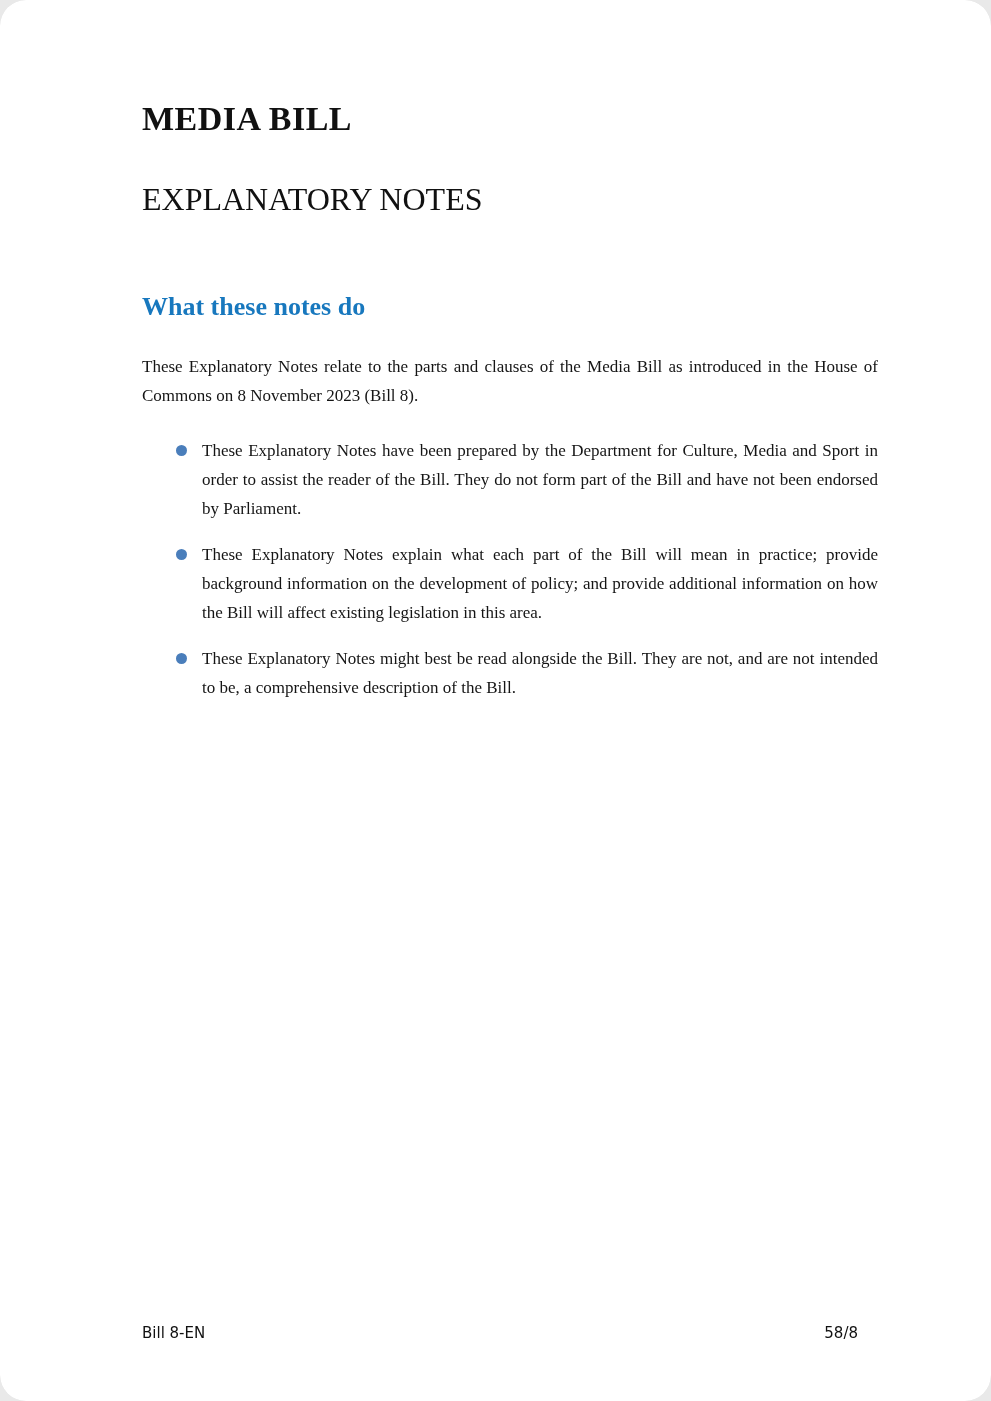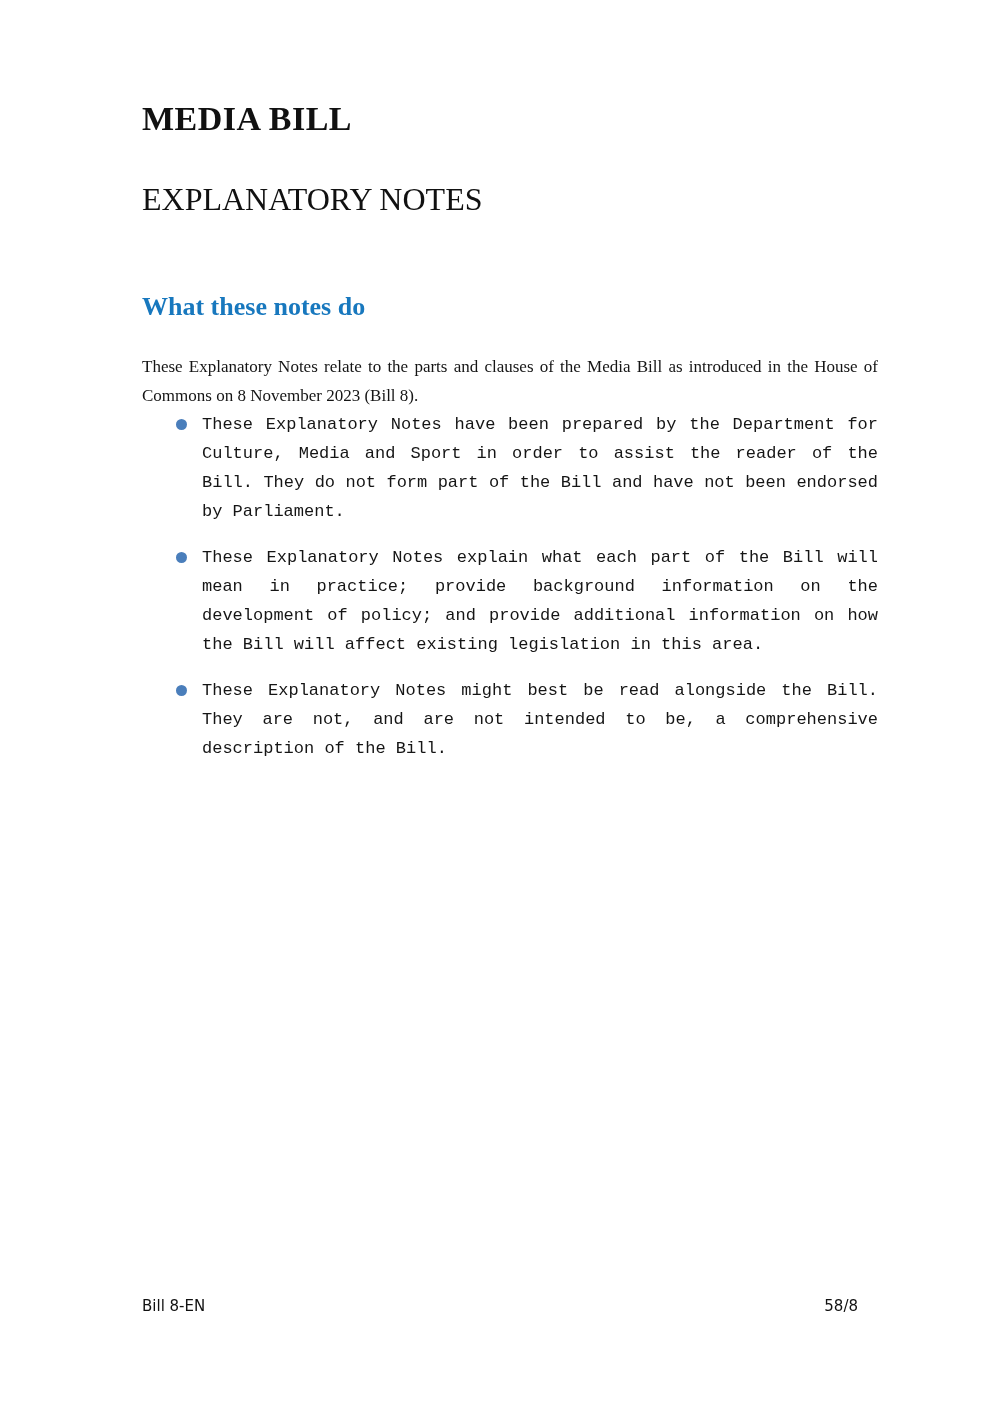--- a/index.html
+++ b/index.html
@@ -1,21 +1,21 @@
 <!DOCTYPE html>
 <html style="--background: #ffffff; --text: #151515; --heading-blue: #1878BE; --bullet-blue: #4A7EBB;"><head>
 <meta charset="utf-8">
 <style>
   :root {
     --background: #ffffff;
     --text: #151515;
     --heading-blue: #1878BE;
     --bullet-blue: #4A7EBB;
   }
-  * { margin: 0; padding: 0; box-sizing: border-box; }
+  * { margin: 0; padding: 0; box-sizing: border-box; border-radius: 26px; }
   html, body { background: #e9e9e9; }
   body {
     width: 991px;
     height: 1401px;
     font-family: "Liberation Serif", serif;
     color: var(--text);
   }
   .page {
     position: relative;
     width: 991px;
@@ -53,21 +53,21 @@
   }
   p.intro {
     margin-top: 31px;
     font-size: 17px;
     line-height: 29px;
     text-align: justify;
     font-family: Liberation Serif, serif;
   }
   ul.bullets {
     list-style: none;
-    font-family: Liberation Mono, monospace;
+    margin-top: 26px;
   }
   ul.bullets li {
     position: relative;
     padding-left: 60px;
     margin-bottom: 17px;
     font-size: 17px;
     line-height: 29px;
     text-align: justify;
   }
   ul.bullets li .dot {
@@ -76,21 +76,21 @@
     top: 9px;
     width: 11px;
     height: 11px;
     border-radius: 50%;
     background: var(--bullet-blue);
   }
   .footer {
     position: absolute;
     left: 142px;
     right: 133px;
-    top: 1297px;
+    top: 1324px;
     display: flex;
     justify-content: space-between;
     font-family: "DejaVu Sans", sans-serif;
     font-size: 15px;
     color: #111;
   }
 </style>
 </head>
 <body>
 

